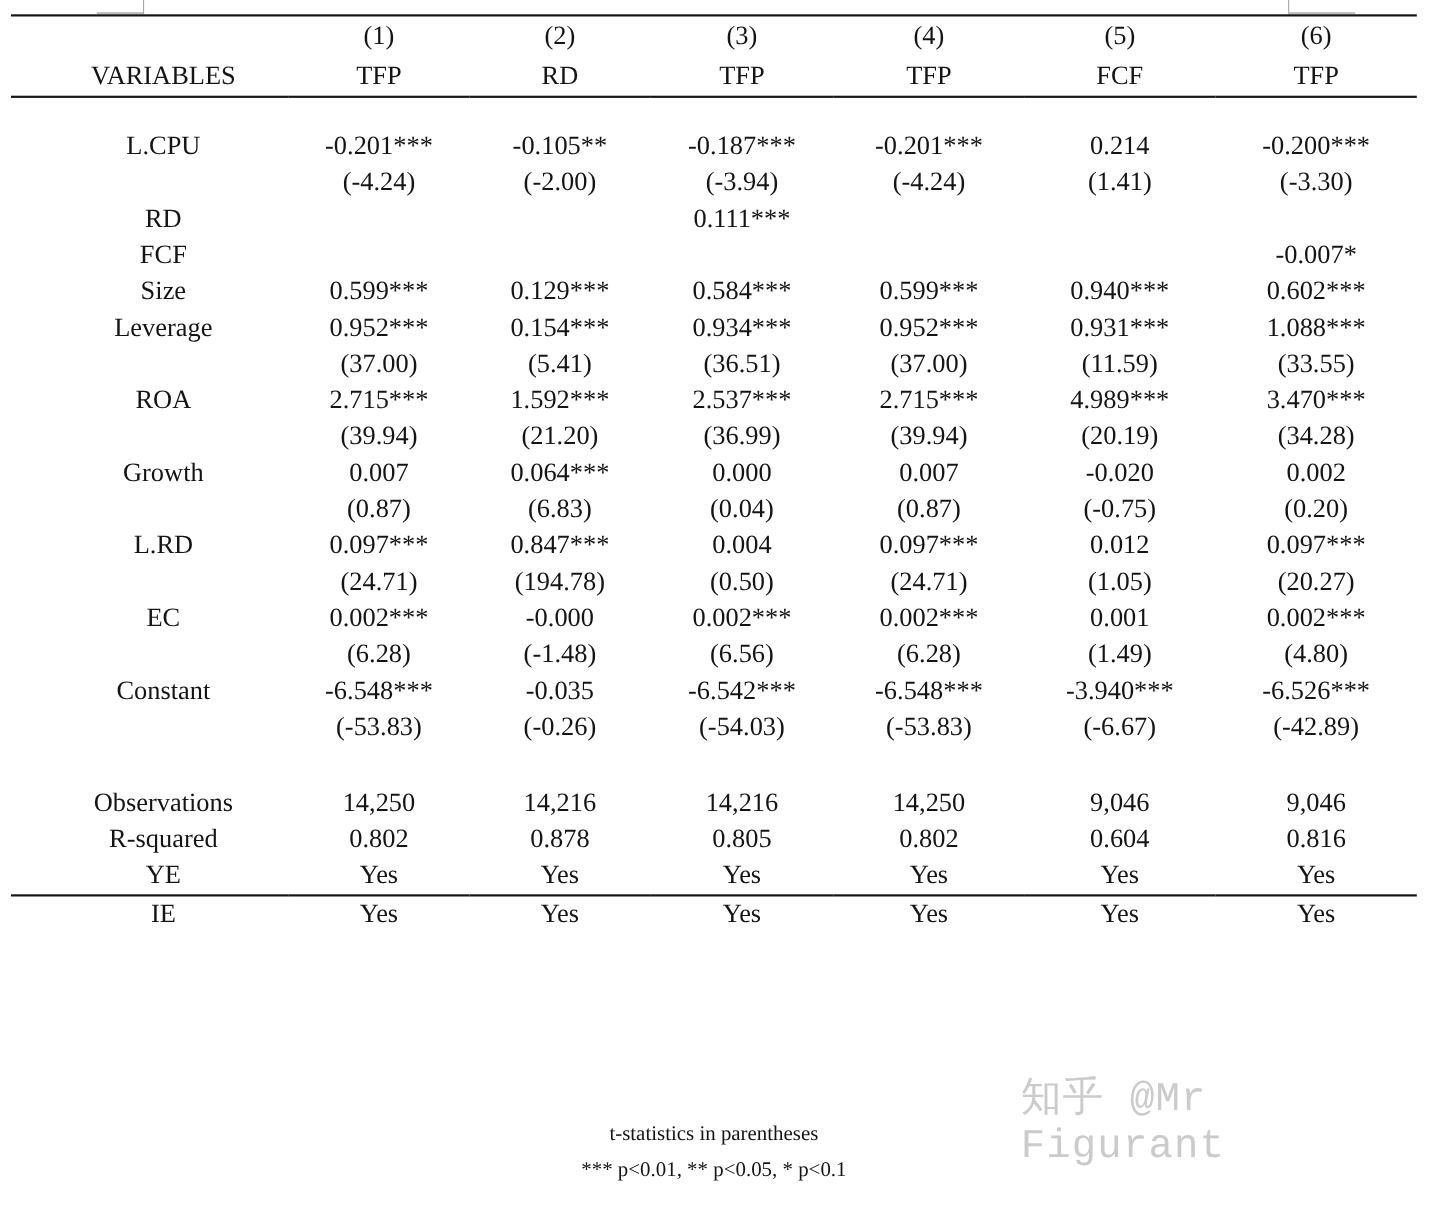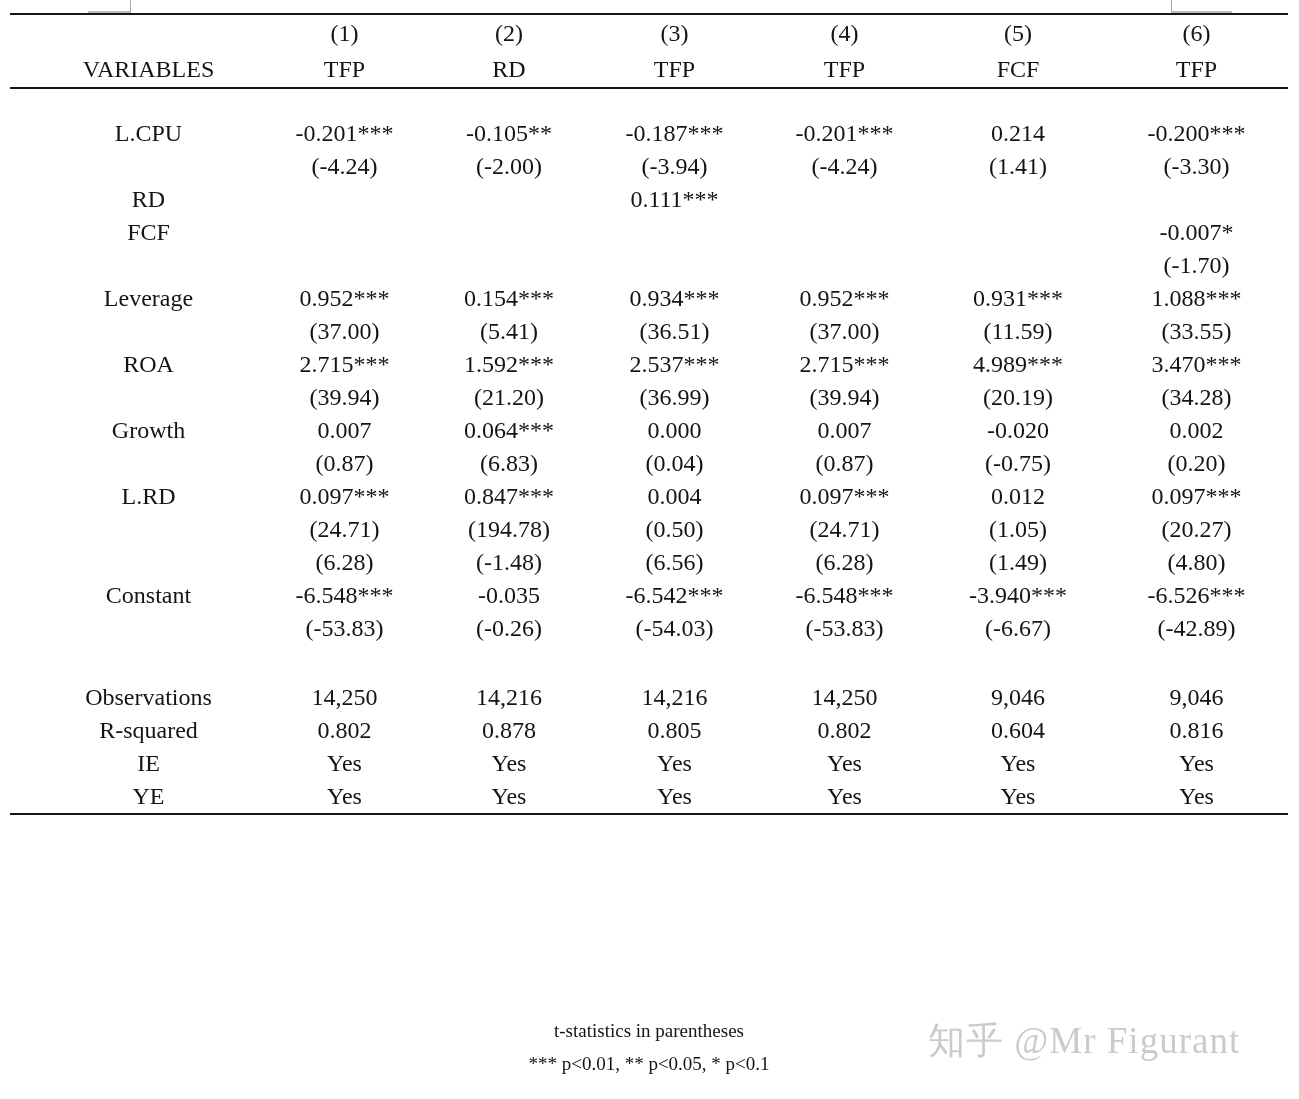--- a/index.html
+++ b/index.html
@@ -30,22 +30,22 @@
   .lbl { text-align:left; padding-left:25px !important; }
   .rule-below { border-bottom:2px solid #161616; }
   tr.spacer-a td { height:28px; line-height:28px; }
   tr.spacer-b td { height:36px; line-height:36px; }
 
   .notes {
     position:absolute; left:10px; top:1014px; width:1278px;
     text-align:center; font-size:19px; line-height:33px; color:#141414;
   }
   .watermark {
-    position:absolute; left:928px; top:1016px;
-    font-family:Liberation Serif, serif;
+    position:absolute; left:928px; top:972px;
+    font-family:Liberation Mono, monospace;
     font-size:37px; color:#cbcbcb; letter-spacing:1px;
     text-shadow:0 1px 0 #ffffff;
   }
 </style>
 </head>
 <body>
 
 <div class="page">
   <div class="artifact art-v1"></div>
   <div class="artifact art-h1"></div>
@@ -118,27 +118,27 @@
         <tr>
           <td class="lbl">FCF</td>
           <td></td>
           <td></td>
           <td></td>
           <td></td>
           <td></td>
           <td>-0.007*</td>
         </tr>
         <tr>
-          <td class="lbl"></td>
-          <td></td>
-          <td></td>
-          <td></td>
-          <td></td>
-          <td></td>
-          <td>(-1.70)</td>
+          <td class="lbl">Size</td>
+          <td>0.599***</td>
+          <td>0.129***</td>
+          <td>0.584***</td>
+          <td>0.599***</td>
+          <td>0.940***</td>
+          <td>0.602***</td>
         </tr>
         <tr>
           <td class="lbl">Leverage</td>
           <td>0.952***</td>
           <td>0.154***</td>
           <td>0.934***</td>
           <td>0.952***</td>
           <td>0.931***</td>
           <td>1.088***</td>
         </tr>
@@ -199,20 +199,29 @@
         <tr>
           <td class="lbl"></td>
           <td>(24.71)</td>
           <td>(194.78)</td>
           <td>(0.50)</td>
           <td>(24.71)</td>
           <td>(1.05)</td>
           <td>(20.27)</td>
         </tr>
         <tr>
+          <td class="lbl">EC</td>
+          <td>0.002***</td>
+          <td>-0.000</td>
+          <td>0.002***</td>
+          <td>0.002***</td>
+          <td>0.001</td>
+          <td>0.002***</td>
+        </tr>
+        <tr>
           <td class="lbl"></td>
           <td>(6.28)</td>
           <td>(-1.48)</td>
           <td>(6.56)</td>
           <td>(6.28)</td>
           <td>(1.49)</td>
           <td>(4.80)</td>
         </tr>
         <tr>
           <td class="lbl">Constant</td>
@@ -247,36 +256,36 @@
         <tr>
           <td class="lbl">R-squared</td>
           <td>0.802</td>
           <td>0.878</td>
           <td>0.805</td>
           <td>0.802</td>
           <td>0.604</td>
           <td>0.816</td>
         </tr>
         <tr>
+          <td class="lbl rule-below">YE</td>
+          <td class="rule-below">Yes</td>
+          <td class="rule-below">Yes</td>
+          <td class="rule-below">Yes</td>
+          <td class="rule-below">Yes</td>
+          <td class="rule-below">Yes</td>
+          <td class="rule-below">Yes</td>
+        </tr>
+        <tr>
           <td class="lbl">IE</td>
           <td>Yes</td>
           <td>Yes</td>
           <td>Yes</td>
           <td>Yes</td>
           <td>Yes</td>
           <td>Yes</td>
-        </tr>
-        <tr>
-          <td class="lbl rule-below">YE</td>
-          <td class="rule-below">Yes</td>
-          <td class="rule-below">Yes</td>
-          <td class="rule-below">Yes</td>
-          <td class="rule-below">Yes</td>
-          <td class="rule-below">Yes</td>
-          <td class="rule-below">Yes</td>
         </tr>
       </tbody>
   </table>
 
   <div class="notes">
     <div>t-statistics in parentheses</div>
     <div>*** p&lt;0.01, ** p&lt;0.05, * p&lt;0.1</div>
   </div>
 
   <div class="watermark">知乎 @Mr Figurant</div>

